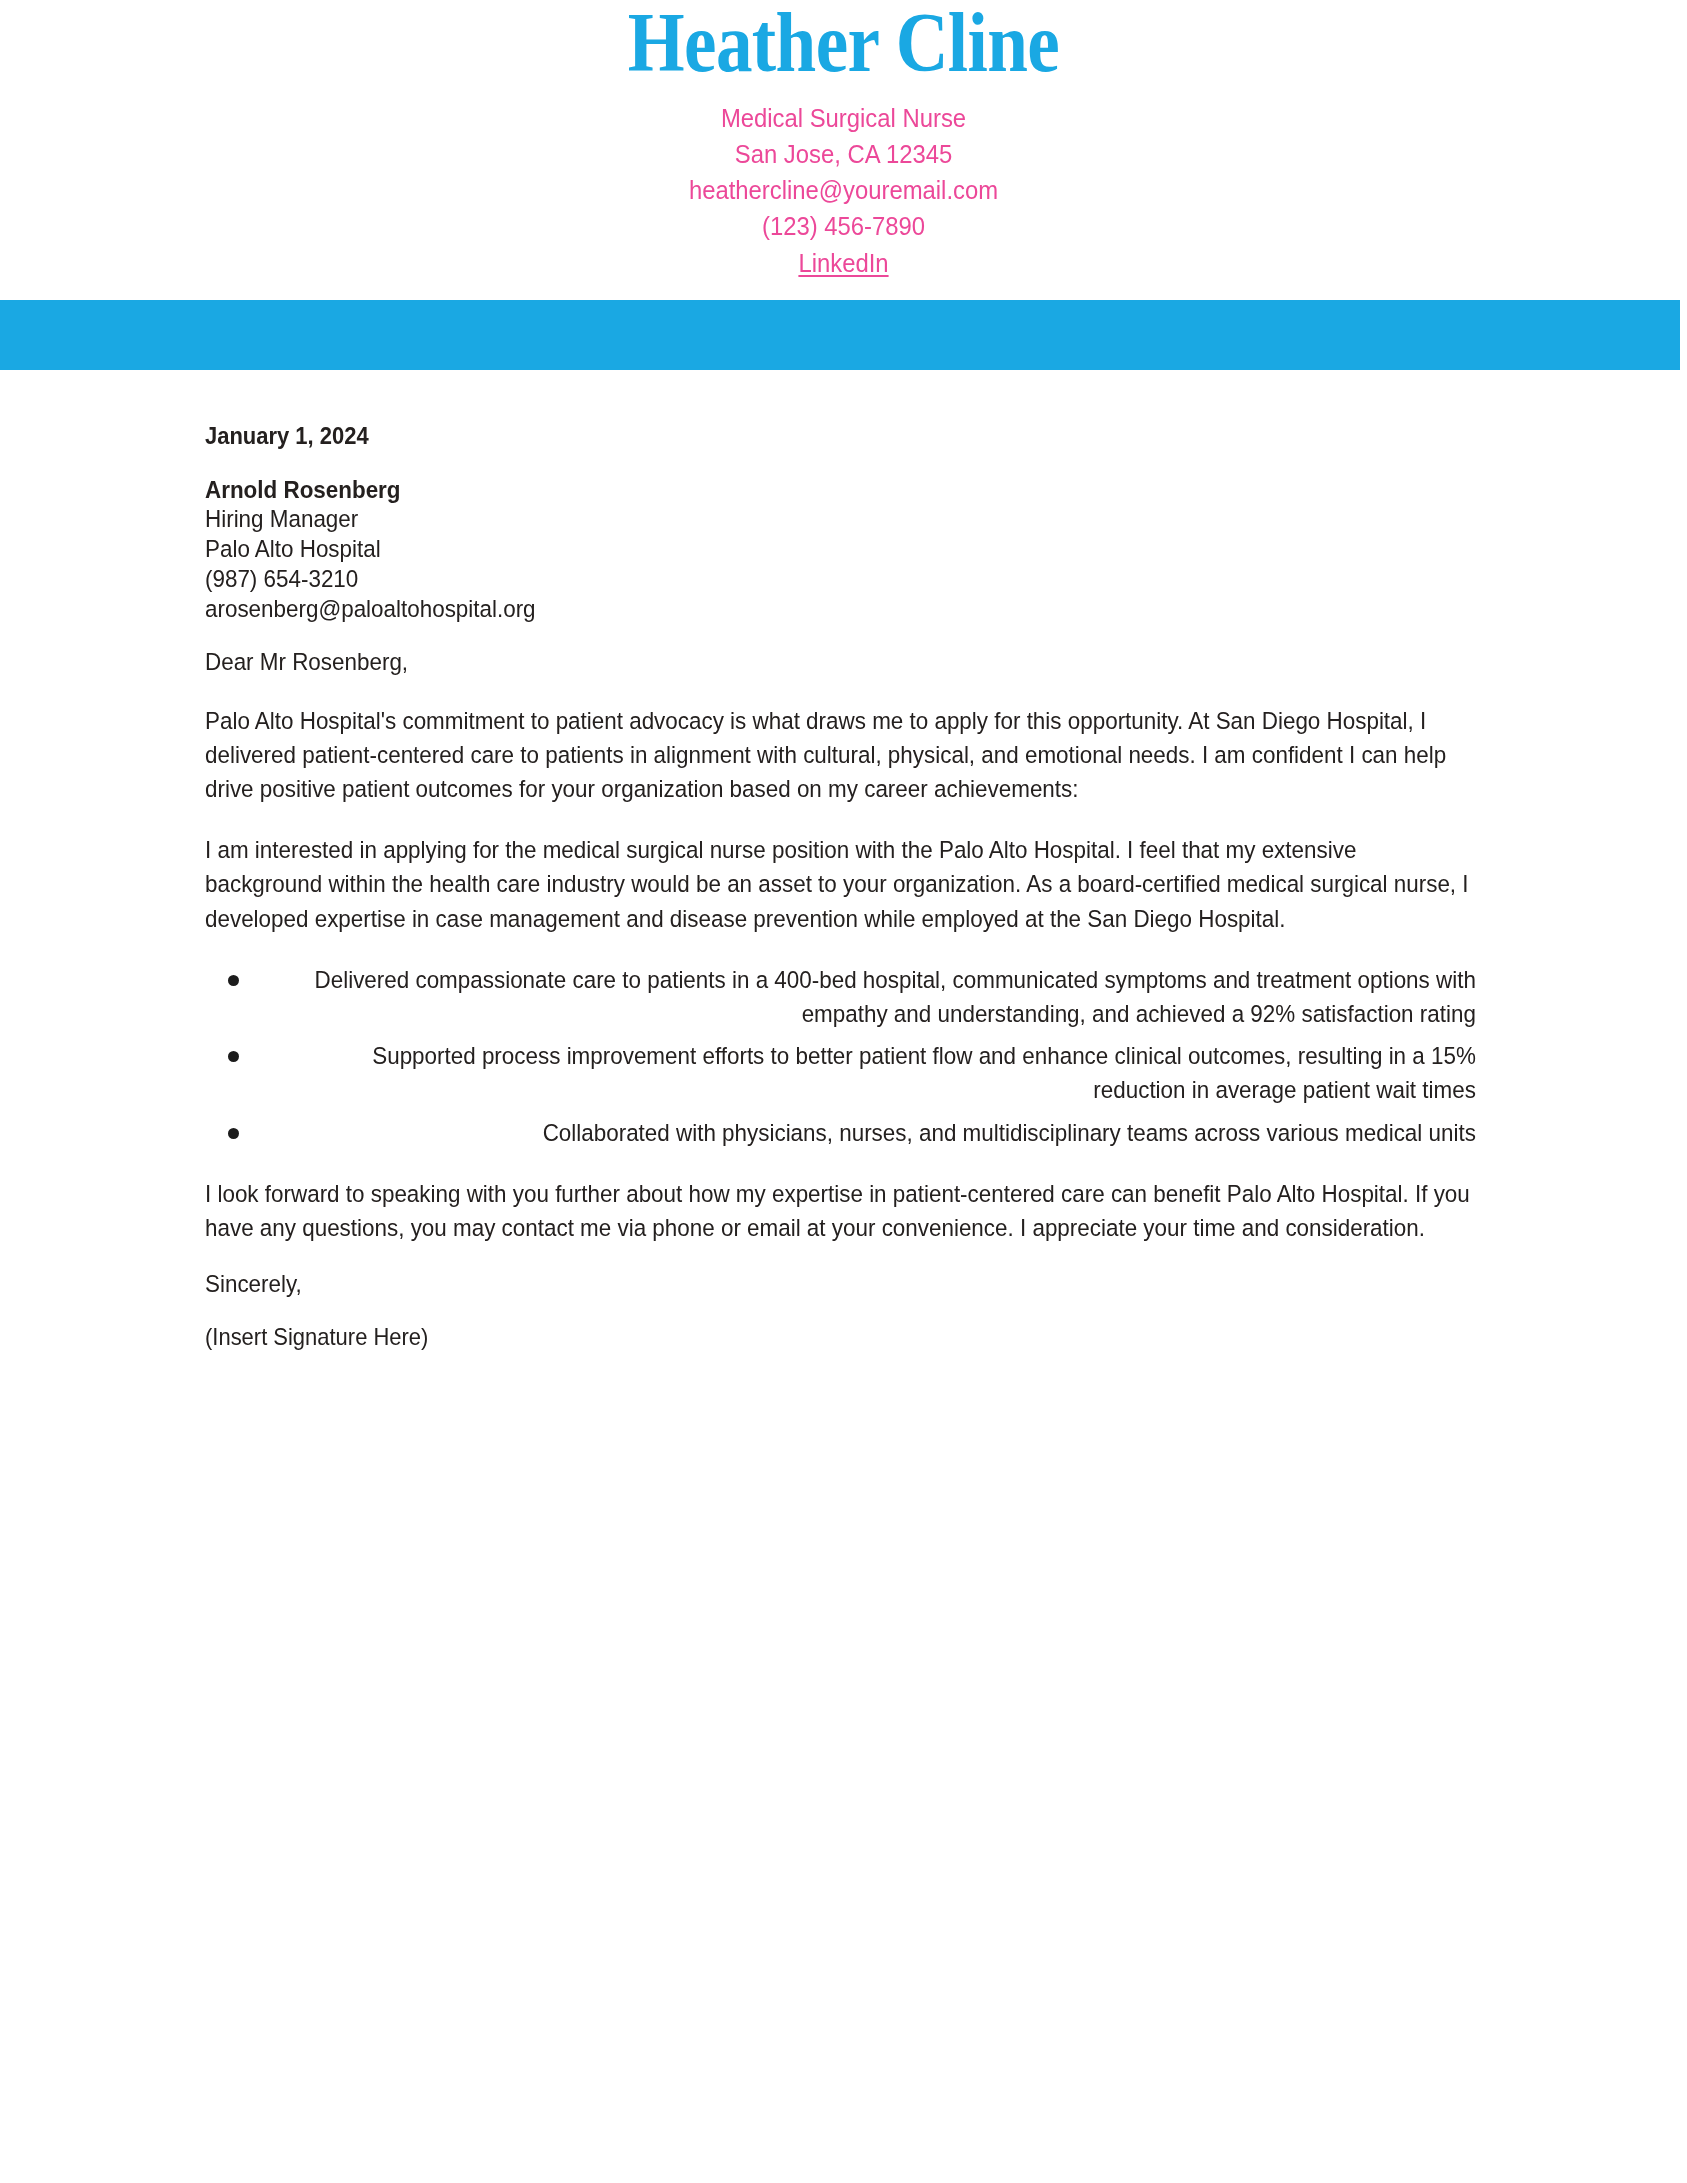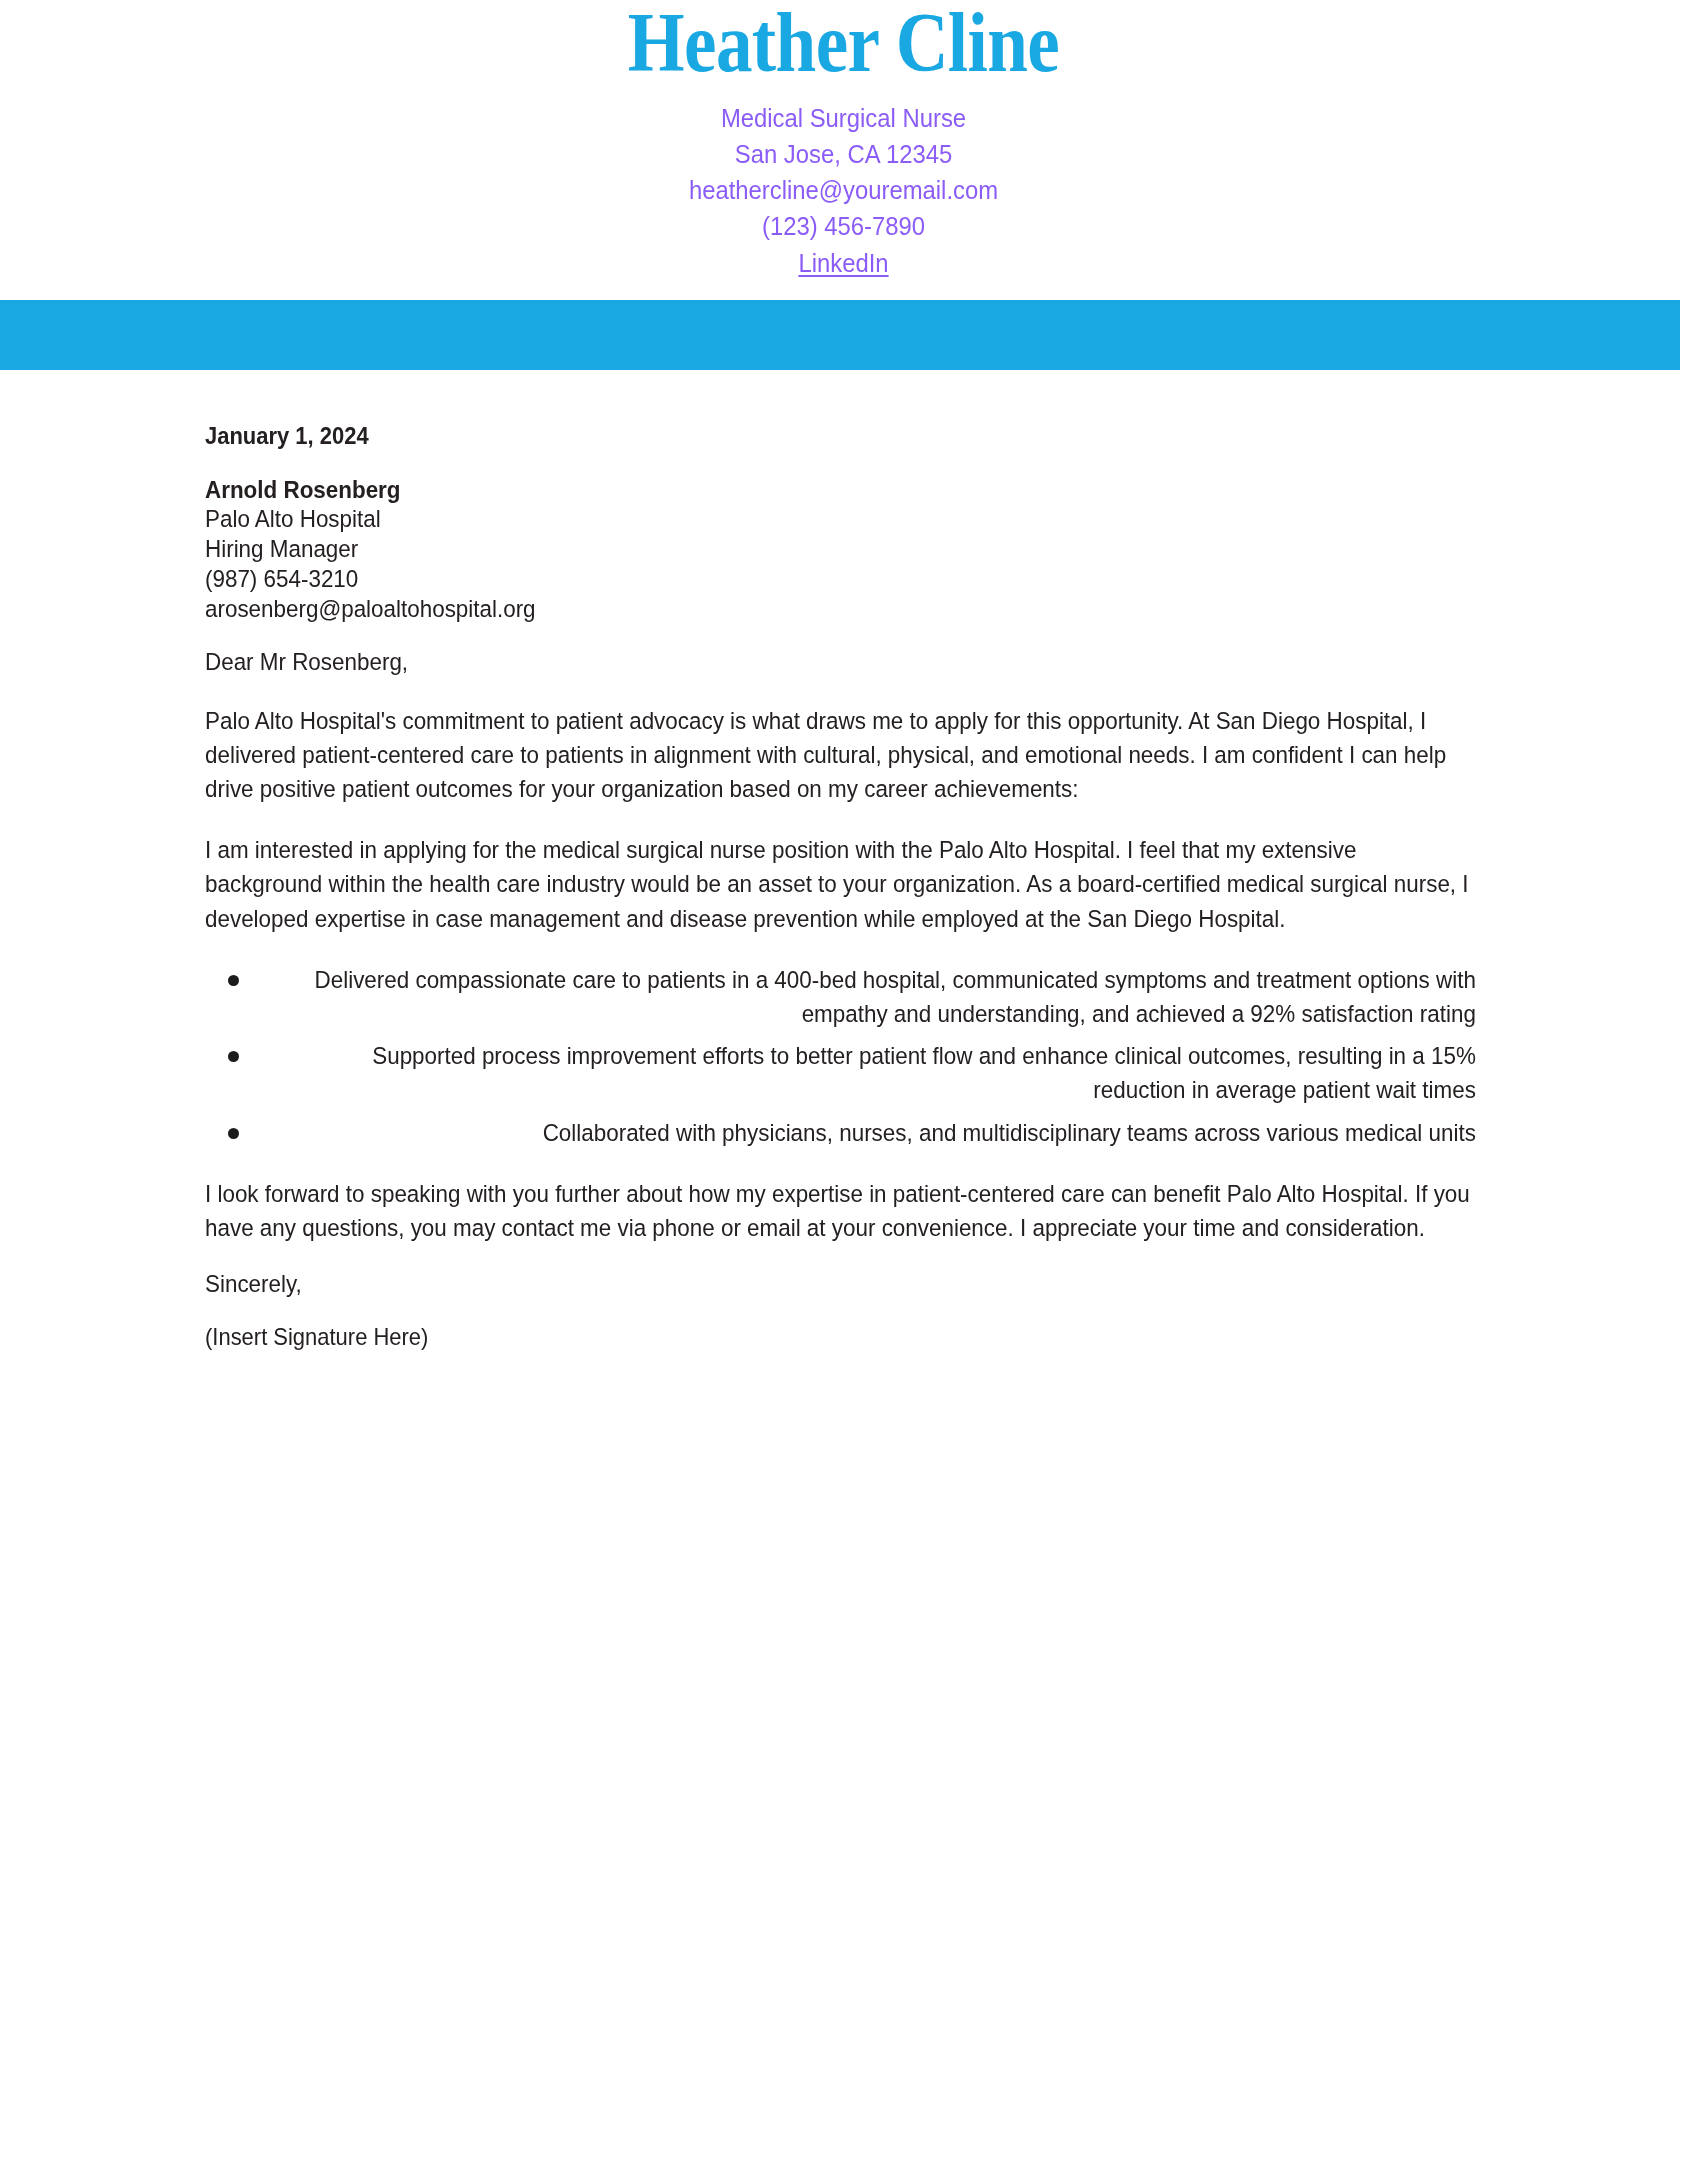--- a/index.html
+++ b/index.html
@@ -30,21 +30,21 @@
     letter-spacing: -0.7px;
     transform: scaleX(0.86);
     transform-origin: center center;
     margin: 0;
     padding: 0;
   }
   .contact-block {
     margin-top: 14.6px;
     font-size: 26.5px;
     line-height: 1.37;
-    color: #8b5cf6;
+    color: #ec4899;
   }
   .contact-line {
     display: block;
     transform: scaleX(0.90);
     transform-origin: center center;
   }
   .contact-line.link {
     text-decoration: underline;
     text-underline-offset: 2.6px;
   }
@@ -160,24 +160,24 @@
 
   <div class="date-line">
     <span class="txt">January 1, 2024</span>
   </div>
 
   <div class="recipient-block">
     <div class="recipient-name">
       <span class="txt">Arnold Rosenberg</span>
     </div>
     <div>
+      <span class="txt">Hiring Manager</span>
+    </div>
+    <div>
       <span class="txt">Palo Alto Hospital</span>
-    </div>
-    <div>
-      <span class="txt">Hiring Manager</span>
     </div>
     <div>
       <span class="txt">(987) 654-3210</span>
     </div>
     <div>
       <span class="txt">arosenberg@paloaltohospital.org</span>
     </div>
   </div>
 
   <div class="salutation">

